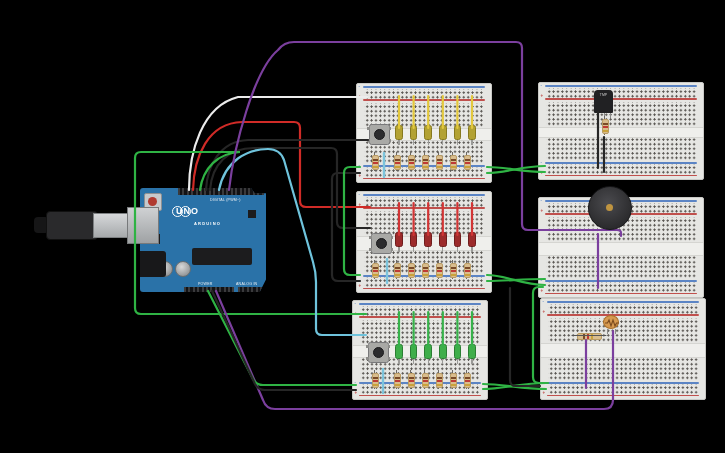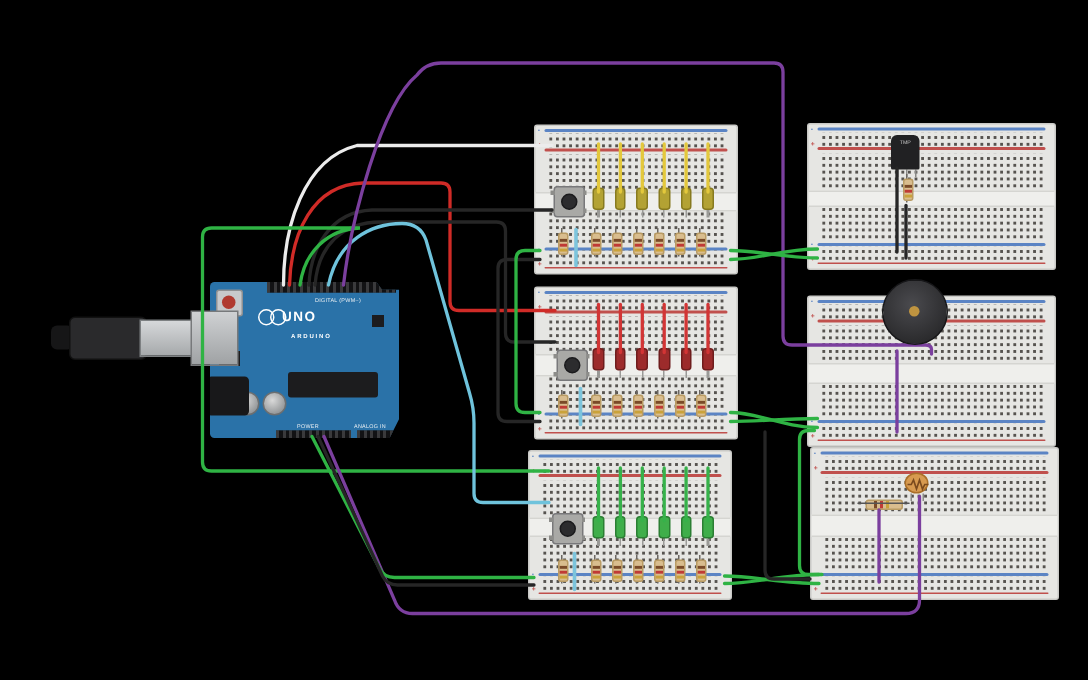--- a/index.html
+++ b/index.html
@@ -41,21 +41,21 @@
   .leg{position:absolute;width:1.2px;background:#8a8a88;}
   .ldr{position:absolute;width:16px;height:14px;border-radius:50%;background:#d79a50;
        border:1px solid #aa6f28;box-sizing:border-box;z-index:20;}
   
   #arduino{position:absolute;left:140px;top:188px;width:126px;height:104px;background:#2a72a8;
            border-radius:3px;z-index:10;
            clip-path:polygon(0 0,88% 0,91% 5%,100% 5%,100% 88%,95% 100%,0 100%);}
   .blk{position:absolute;background:#1c1c1e;}
   .pins{background-image:repeating-linear-gradient(90deg,#3a3a3c 0 2px,#121214 2px 4.4px);}
   #arduino .lbl{position:absolute;color:#e8eef2;font-size:3.6px;line-height:4px;letter-spacing:.2px;}
-  #logo{position:absolute;left:48px;top:18px;color:#fff;font-size:9px;font-weight:bold;
+  #logo{position:absolute;left:36px;top:18px;color:#fff;font-size:9px;font-weight:bold;
         letter-spacing:1px;}
   #brand{position:absolute;left:54px;top:33px;color:#fff;font-size:4px;letter-spacing:1.2px;
          font-weight:bold;}
   .cap-sil{position:absolute;width:14px;height:14px;border-radius:50%;
            background:radial-gradient(circle at 40% 35%,#d9d9d9,#8f9294 80%);border:1px solid #6b6e70;}
   
   .usb{position:absolute;z-index:9;}
   
   #wires{position:absolute;left:0;top:0;z-index:30;pointer-events:none;}
   #wires path{pointer-events:stroke;}

